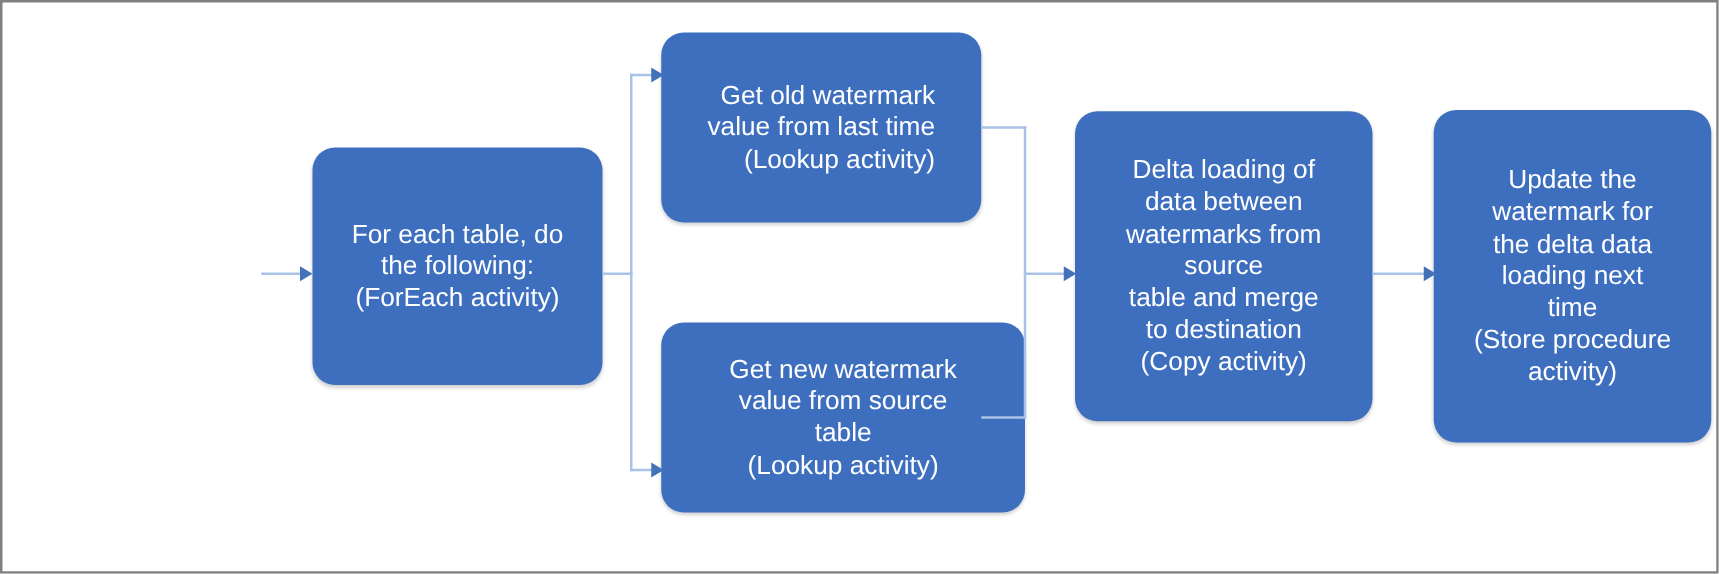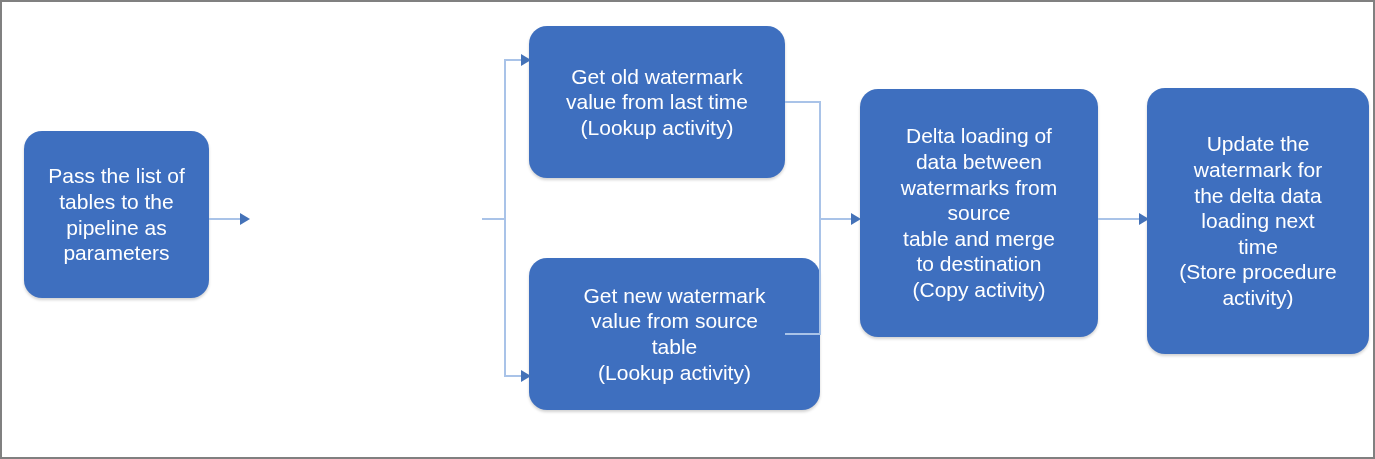--- a/index.html
+++ b/index.html
@@ -34,21 +34,21 @@
     line-height: 1.22;
     font-size: 21px;
     padding: 4px 10px;
     box-shadow: 0 2px 3px rgba(0,0,0,0.18);
     white-space: pre-line;
   }
 
   
   #node-pass-list      { left: 22px;   top: 129px; width: 185px; height: 167px; }
   #node-for-each       { left: 248px;  top: 116px; width: 232px; height: 190px; }
-  #node-old-watermark  { left: 527px;  top: 24px;  width: 256px; height: 152px; }
+  #node-old-watermark  { left: 527px;  top: 24px;  width: 256px; height: 152px; text-align: right; }
   #node-new-watermark  { left: 527px;  top: 256px; width: 291px; height: 152px; }
   #node-delta-loading  { left: 858px;  top: 87px;  width: 238px; height: 248px; }
   #node-update-wm      { left: 1145px; top: 86px;  width: 222px; height: 266px; }
 
   
   .edge-line {
     position: absolute;
     background: #A9C3E8;
   }
   .edge-h { height: 2px; }
@@ -84,25 +84,24 @@
 
   
   #edge4-line  { left: 1096px; top: 216px; width: 44px; }
   #edge4-arrow { left: 1137px; top: 211px; }
 </style>
 </head>
 <body>
 
 <div id="canvas">
 
-  <div class="node" id="node-pass-list">Pass the list of
-tables to the
-pipeline as
-parameters</div>
 
+  <div class="node" id="node-for-each">For each table, do
+the following:
+(ForEach activity)</div>
 
   <div class="node" id="node-old-watermark">Get old watermark
 value from last time
 (Lookup activity)</div>
 
   <div class="node" id="node-new-watermark">Get new watermark
 value from source
 table
 (Lookup activity)</div>
 

